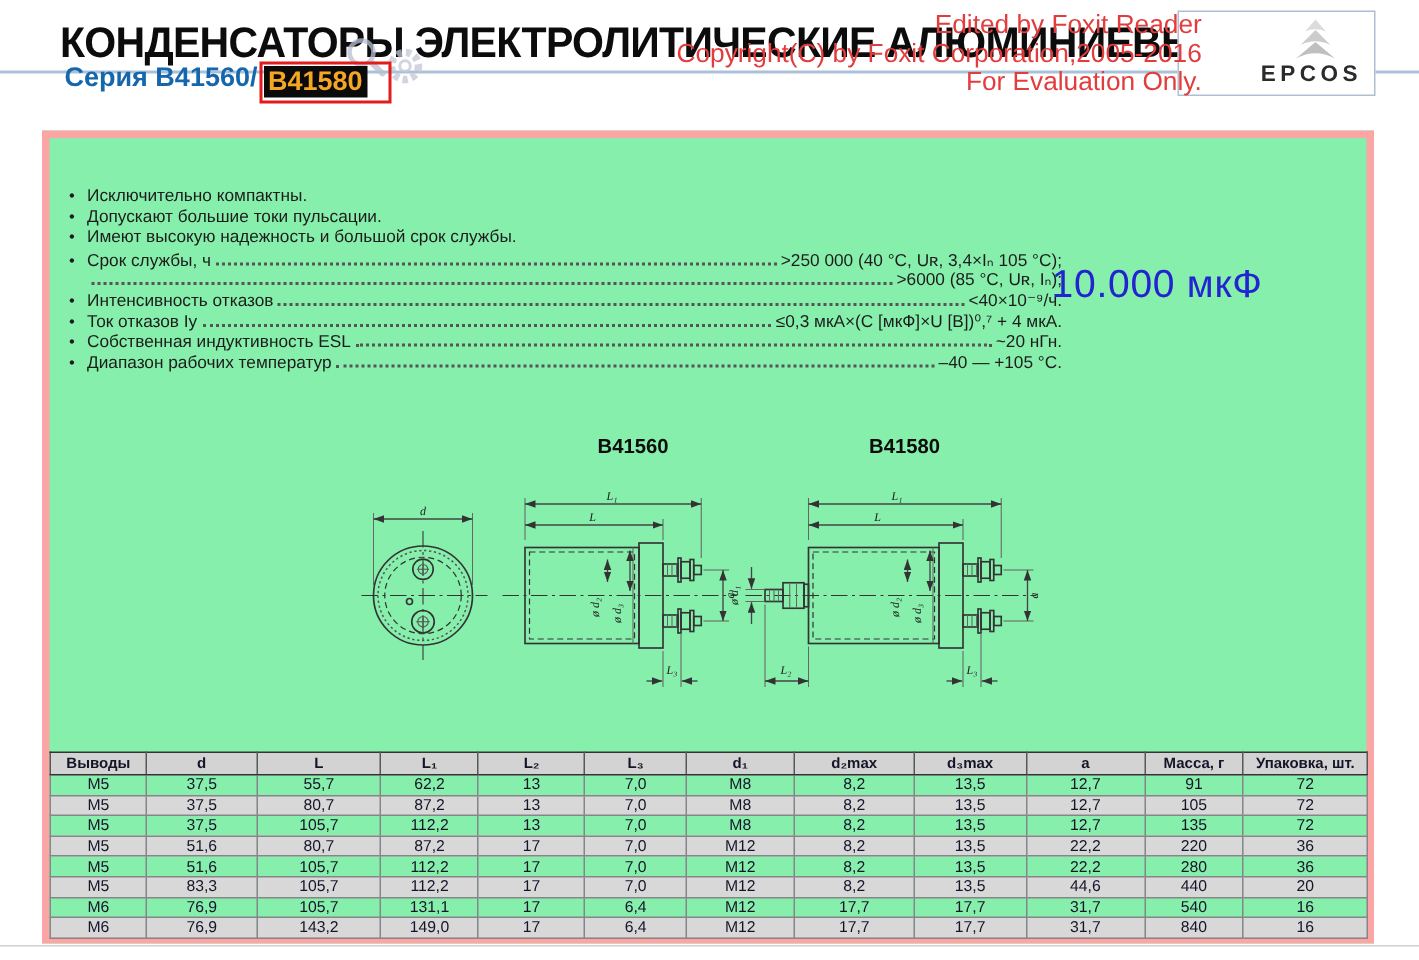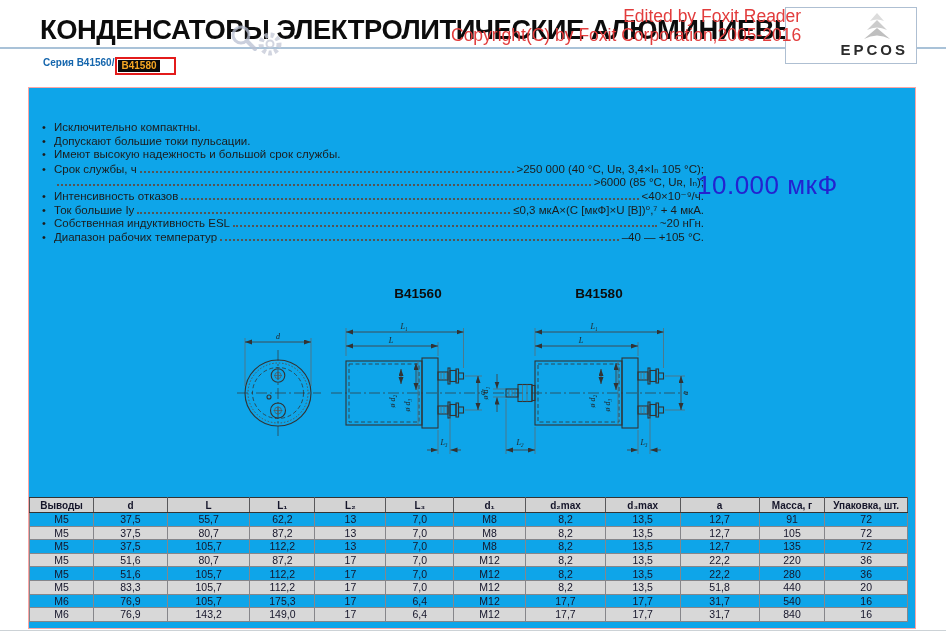--- a/index.html
+++ b/index.html
@@ -13,29 +13,29 @@
          white-space:nowrap;z-index:1;}
   .faint-icons{position:absolute;left:228px;top:24px;z-index:2;opacity:.75;}
   .watermark{position:absolute;left:451px;top:7px;z-index:5;color:#e23c3c;
              font-size:17.5px;line-height:18.8px;white-space:nowrap;text-align:right;}
   .epcos-box{position:absolute;left:785px;top:7px;width:130px;height:55px;background:#fff;
              border:1px solid #aebfd2;z-index:3;}
   .epcos-text{position:absolute;right:8px;bottom:5px;font-size:15px;font-weight:700;
               letter-spacing:3px;color:#2b2b2b;}
   .epcos-tree{position:absolute;right:22px;top:3px;}
 
-  .series{position:absolute;left:43px;top:57px;z-index:2;font-size:10px;font-weight:700;
+  .series{position:absolute;left:43px;top:41px;z-index:2;font-size:18px;font-weight:700;
           color:#1566ad;white-space:nowrap;}
   .redbox{display:inline-block;border:2px solid #e31b1b;padding:1px 14px 2px 1px;
           margin-left:1px;vertical-align:-3px;}
   .hl{background:#0a0a0a;color:#f5a623;padding:0 3px 1px 3px;font-weight:700;}
 
   
   .content-box{position:absolute;left:28px;top:87px;width:888px;height:542px;
-               border:1px solid #fca5a5;background:#0ea5e9;box-sizing:border-box;}
+               border:5px solid #fca5a5;background:#86efac;box-sizing:border-box;}
   .bottom-rule{position:absolute;left:0;top:630px;width:946px;height:1px;background:#ccd2d6;}
 
   
   .features{position:absolute;left:13px;top:33px;width:662px;font-size:11.5px;color:#1c1c1c;}
   .fline{display:flex;align-items:baseline;line-height:13.6px;height:13.6px;}
   .fline::before{content:"•";width:12px;flex:0 0 12px;font-size:11px;}
   .fline.nobullet::before{content:"";}
   .flab{white-space:nowrap;}
   .dots{flex:1;border-bottom:2px dotted #555;height:9px;margin:0 3px;}
   .fval{white-space:nowrap;}
@@ -86,20 +86,21 @@
       <g stroke="#c3c8d6" fill="none">
         <circle cx="42" cy="20" r="9" stroke-width="5" stroke-dasharray="3.5 2.6"></circle>
         <circle cx="42" cy="20" r="3.5" stroke-width="2"></circle>
       </g>
     </svg>
   </div>
 
   <div class="watermark">
     <div>Edited by Foxit Reader</div>
     <div>Copyright(C) by Foxit Corporation,2005-2016</div>
+    <div>For Evaluation Only.</div>
   </div>
 
   <div class="epcos-box">
     <svg class="epcos-tree" width="34" height="30" viewBox="0 0 34 30">
       <path d="M17 2 L24 10 Q17 7 10 10 Z" fill="#dcdcdc"></path>
       <path d="M17 9 L27 19 Q17 14 7 19 Z" fill="#cccccc"></path>
       <path d="M17 17 L30 28 Q17 21 4 28 Z" fill="#bfbfbf"></path>
     </svg>
     <div class="epcos-text">EPCOS</div>
   </div>
@@ -129,21 +130,21 @@
           <span class="flab"></span>
           <span class="dots"></span>
           <span class="fval">&gt;6000 (85 °C, Uʀ, Iₙ);</span>
         </div>
       <div class="fline">
           <span class="flab">Интенсивность отказов</span>
           <span class="dots"></span>
           <span class="fval">&lt;40×10⁻⁹/ч.</span>
         </div>
       <div class="fline">
-          <span class="flab">Ток большие Iy</span>
+          <span class="flab">Ток отказов Iy</span>
           <span class="dots"></span>
           <span class="fval">≤0,3 мкА×(C [мкФ]×U [B])⁰,⁷ + 4 мкА.</span>
         </div>
       <div class="fline">
           <span class="flab">Собственная индуктивность ESL</span>
           <span class="dots"></span>
           <span class="fval">~20 нГн.</span>
         </div>
       <div class="fline">
           <span class="flab">Диапазон рабочих температур</span>
@@ -411,29 +412,29 @@
           <tr>
             <td>M5</td>
               <td>83,3</td>
               <td>105,7</td>
               <td>112,2</td>
               <td>17</td>
               <td>7,0</td>
               <td>M12</td>
               <td>8,2</td>
               <td>13,5</td>
-              <td>51,8</td>
+              <td>44,6</td>
               <td>440</td>
               <td>20</td>
           </tr>
           <tr>
             <td>M6</td>
               <td>76,9</td>
               <td>105,7</td>
-              <td>175,3</td>
+              <td>131,1</td>
               <td>17</td>
               <td>6,4</td>
               <td>M12</td>
               <td>17,7</td>
               <td>17,7</td>
               <td>31,7</td>
               <td>540</td>
               <td>16</td>
           </tr>
           <tr>

